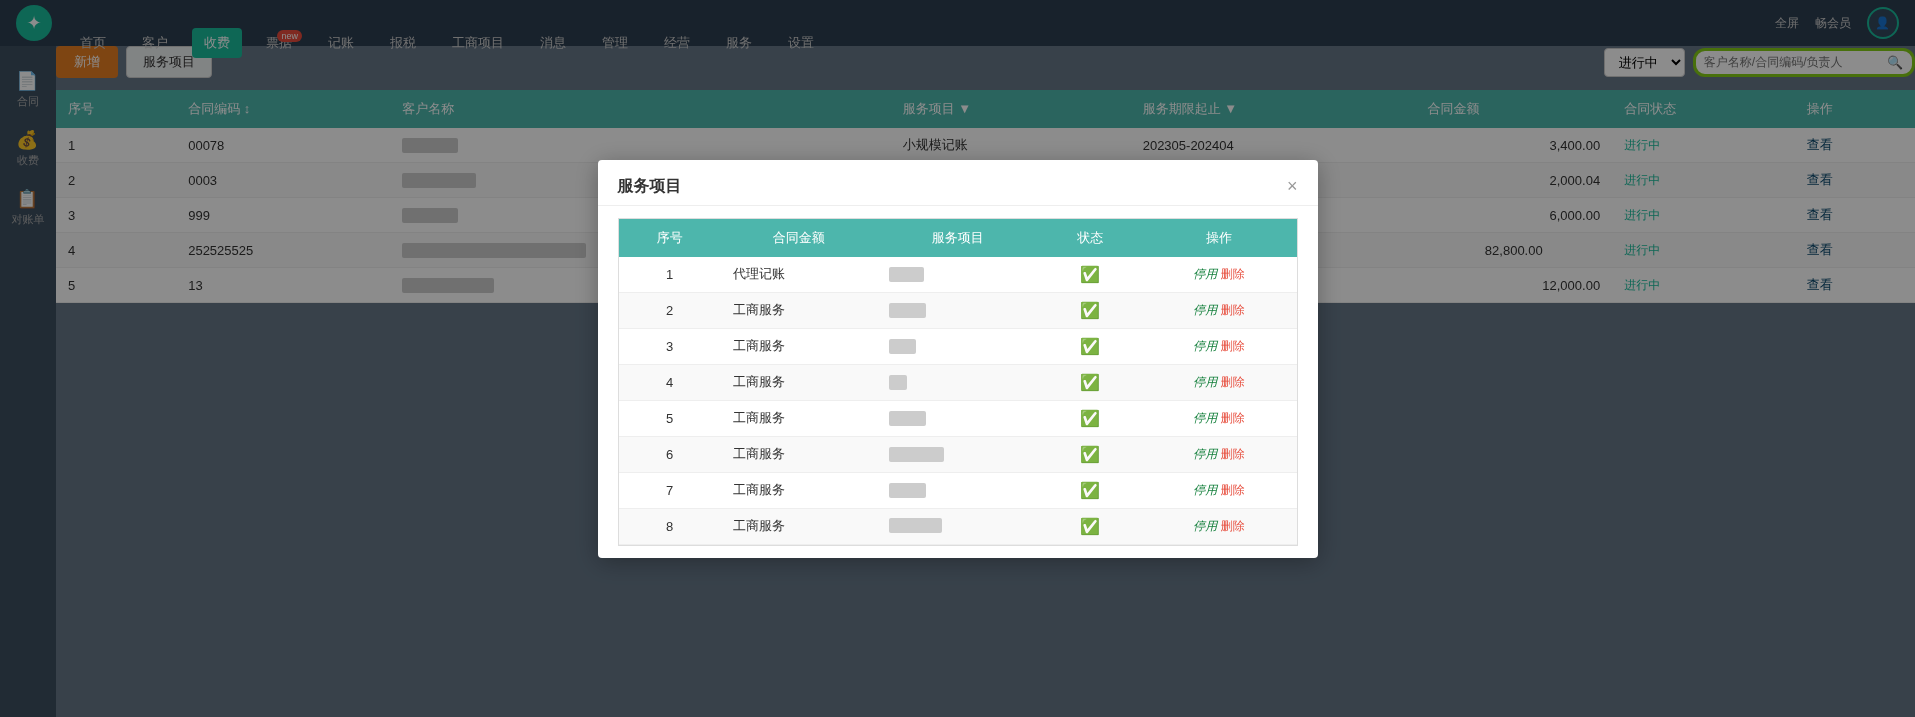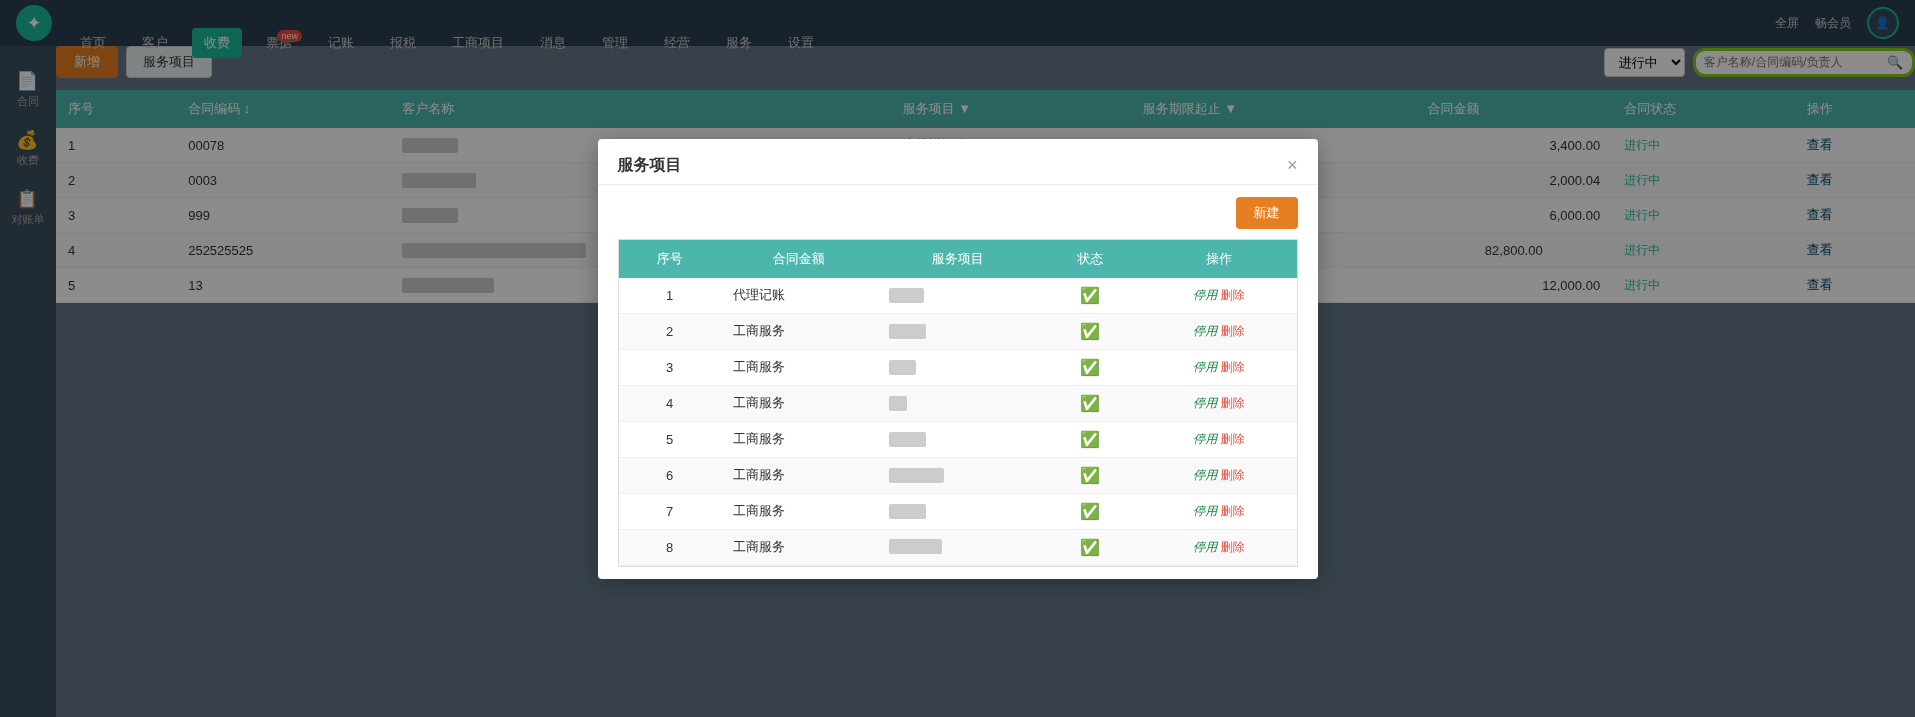--- a/index.html
+++ b/index.html
@@ -428,23 +428,20 @@
   </table>
 </main>
 
 <div class="overlay">
   <div class="modal">
     <div class="modal-header">
       <span class="modal-title">服务项目</span>
       <span class="modal-close">×</span>
     </div>
     <div class="modal-body">
-      <div class="modal-toolbar">
-        <button class="btn-modal-new">新建</button>
-      </div>
       <div class="service-table-wrap">
         <table class="service-table">
           <thead>
             <tr>
               <th>序号</th>
               <th>合同金额</th>
               <th>服务项目</th>
               <th>状态</th>
               <th>操作</th>
             </tr>

